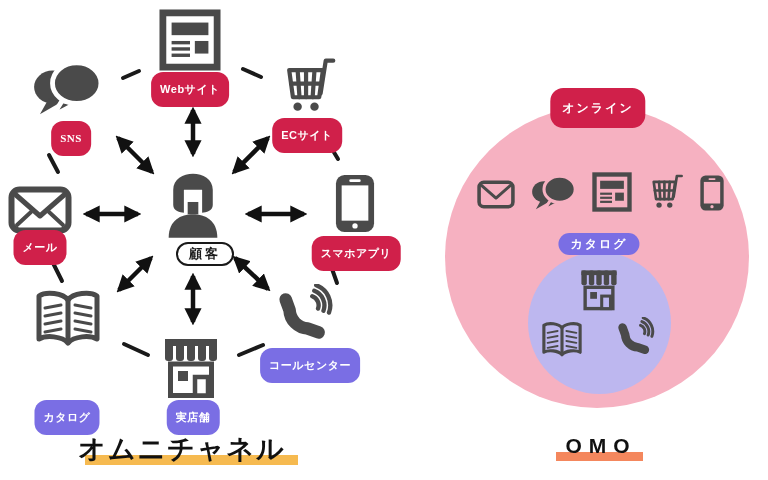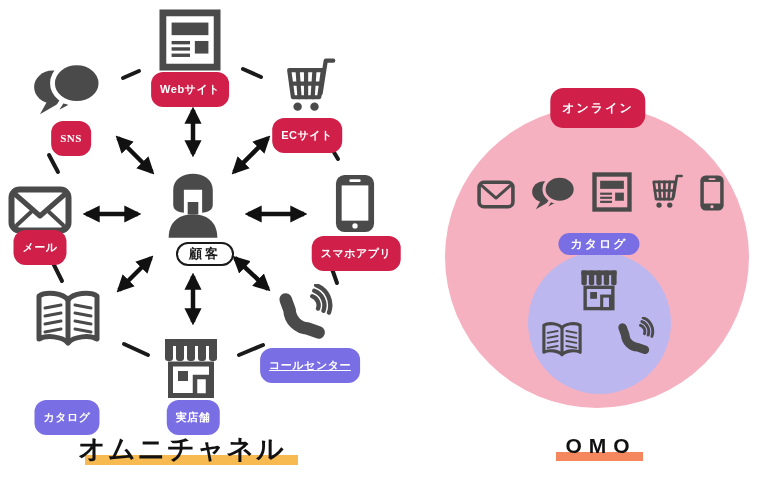--- a/index.html
+++ b/index.html
@@ -170,21 +170,21 @@
       </svg>
     </span>
     <span class="pill purple" style="left:193px;top:400px;">実店舗</span>
 
     <span class="icon" style="left:276px;top:284px;width:62px;height:62px;">
       <svg viewBox="0 0 64 64">
         <path d="M10,16 L14,27 A20,20 0 0 0 33,46 L44,50" fill="none" stroke="currentColor" stroke-width="13" stroke-linecap="round" stroke-linejoin="round"></path>
         <path d="M37.4,12.6 A10,10 0 0 1 43.4,25.4 M39.5,7 A16,16 0 0 1 49,27.5 M41.5,1.3 A22,22 0 0 1 54.7,29.5" fill="none" stroke="currentColor" stroke-width="4.5" stroke-linecap="round"></path>
       </svg>
     </span>
-    <span class="pill purple" style="left:310px;top:348px;text-decoration:underline;">コールセンター</span>
+    <span class="pill purple" style="left:310px;top:348px;">コールセンター</span>
 
     <div class="hl-bar yellow"></div>
     <div class="title jp">オムニチャネル</div>
   </section>
 
   <section>
     <div class="big-circle"></div>
     <div class="inner-circle"></div>
 
     <span class="pill red" style="left:598px;top:88px;font-size:12px;letter-spacing:2px;padding:12px 12px;border-radius:13px;text-align:right;">オンライン</span>

